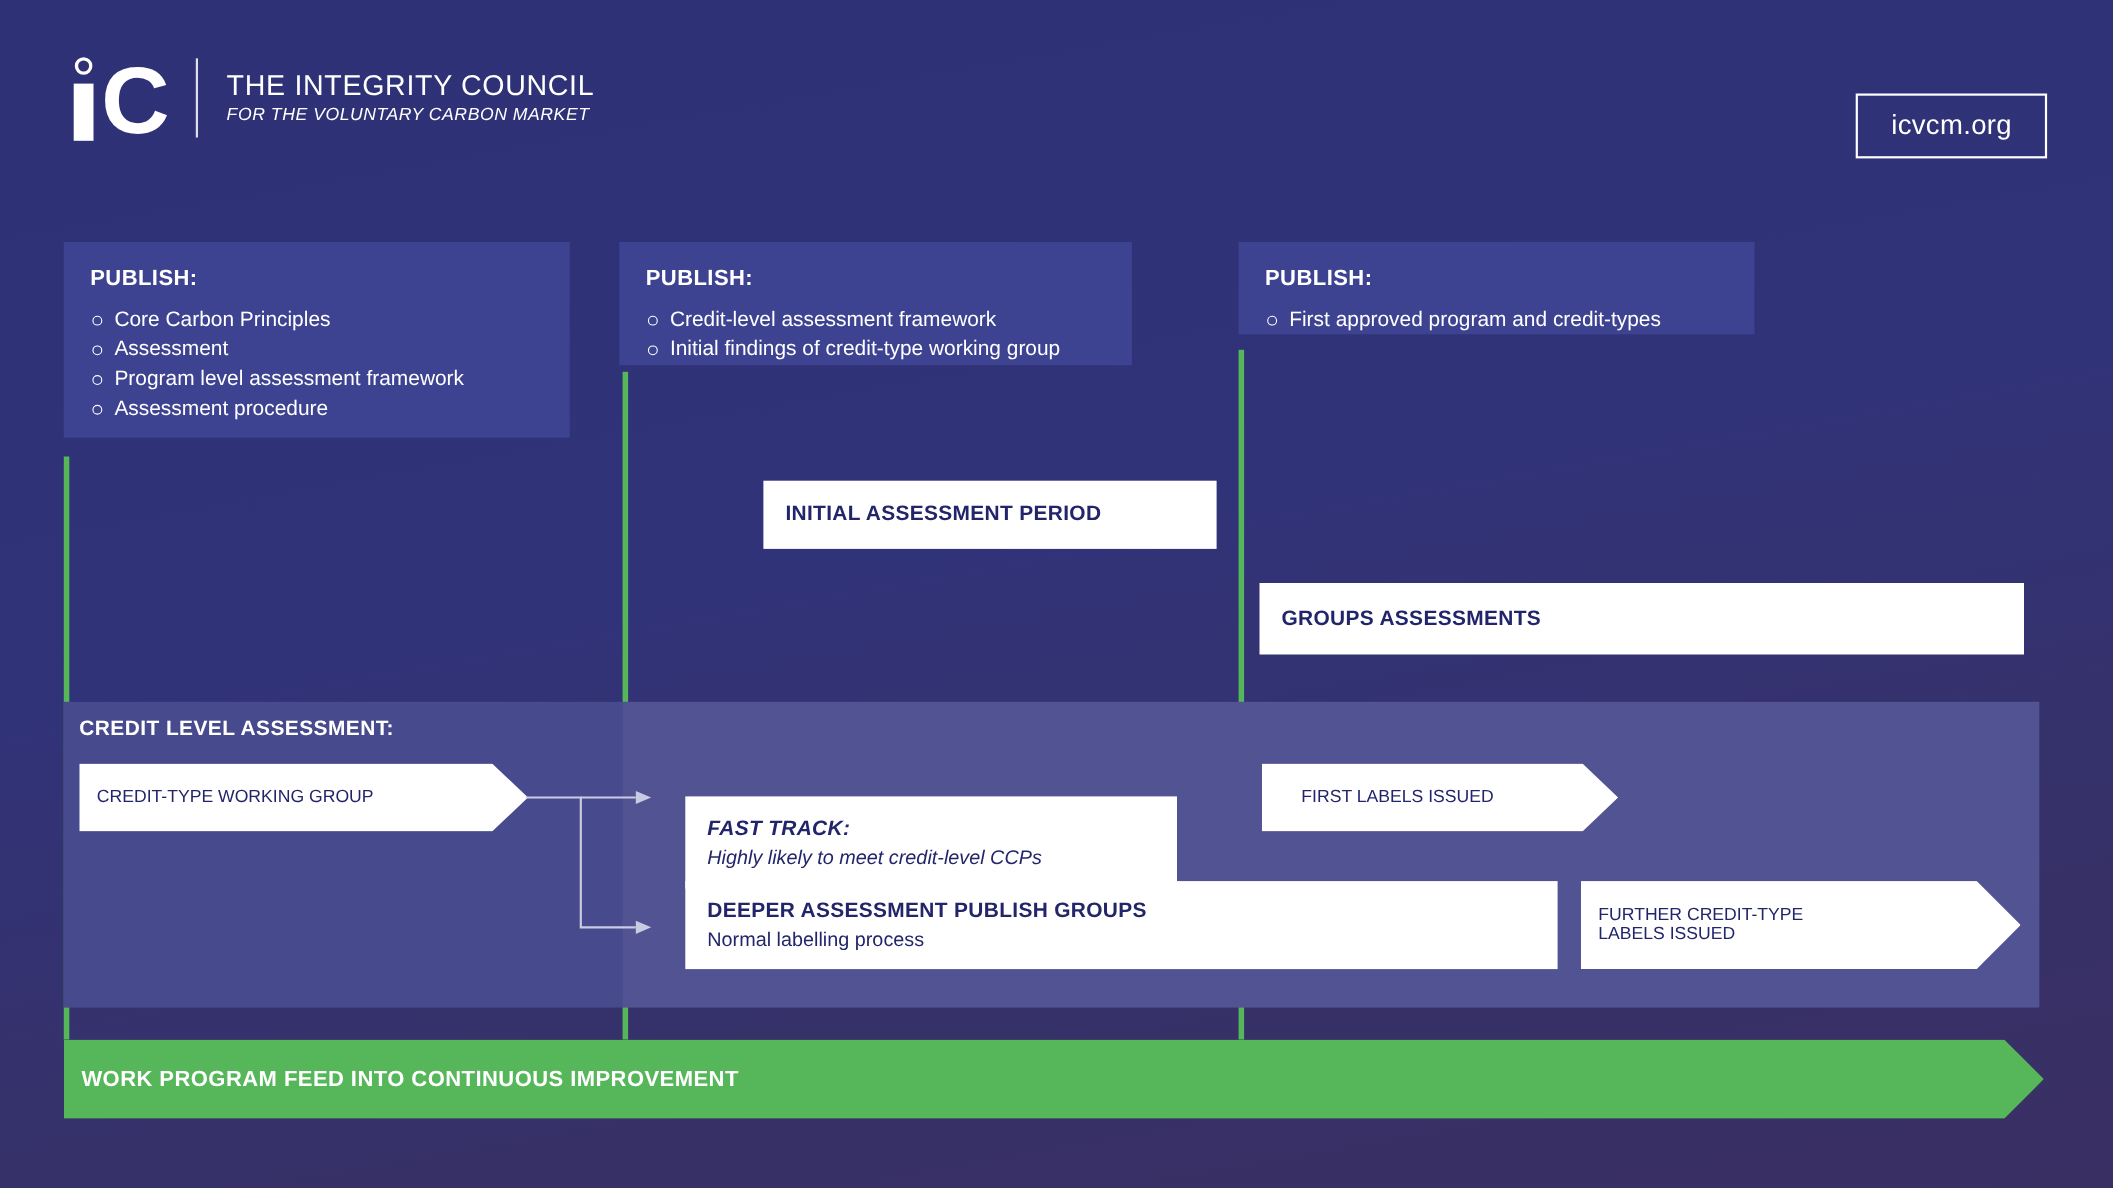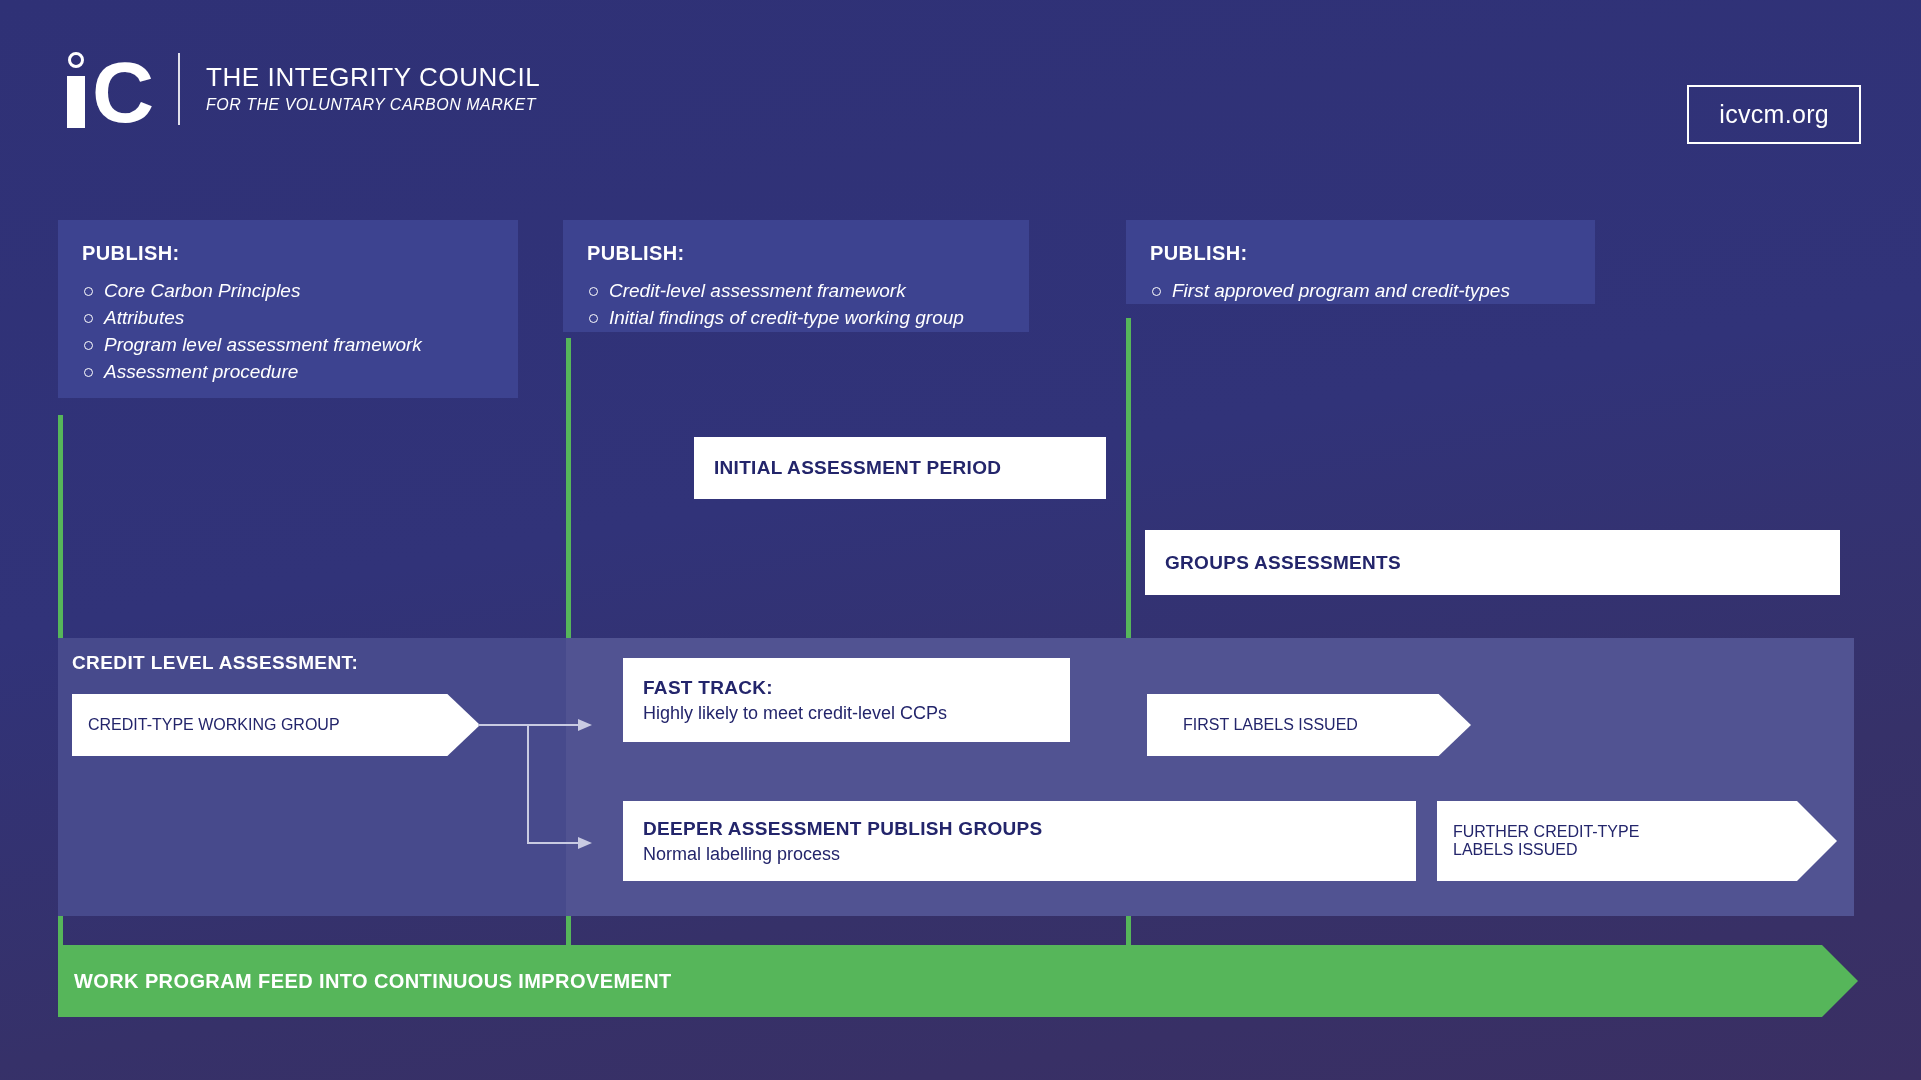--- a/index.html
+++ b/index.html
@@ -59,21 +59,21 @@
 
   
   .publish {
     position: absolute; background: #3d4390; color: #ffffff; padding: 22px 0 22px 0;
   }
   .publish .title {
     font-size: 20px; font-weight: 700; letter-spacing: .4px; padding: 0 24px 12px 24px;
   }
   .publish ul { list-style: none; padding: 0 24px; }
   .publish li {
-    font-size: 19px; line-height: 27px; position: relative; padding-left: 22px; font-style: italic;
+    font-size: 19px; line-height: 27px; position: relative; padding-left: 22px;
   }
   .publish li::before {
     content: ""; position: absolute; left: 2px; top: 10px;
     width: 7px; height: 7px; border: 1.5px solid #ffffff; border-radius: 50%;
   }
 
   
   .band {
     position: absolute; background: #474a8c;
   }
@@ -132,21 +132,21 @@
   </div>
 
   <div class="vline" style="left:58px; top:415px; height:530px;"></div>
   <div class="vline" style="left:566px; top:338px; height:607px;"></div>
   <div class="vline" style="left:1126px; top:318px; height:627px;"></div>
 
   <div class="publish" style="left:58px; top:220px; width:460px; height:178px;">
     <div class="title">PUBLISH:</div>
     <ul>
       <li>Core Carbon Principles</li>
-      <li>Attributes</li>
+      <li>Assessment</li>
       <li>Program level assessment framework</li>
       <li>Assessment procedure</li>
     </ul>
   </div>
 
   <div class="publish" style="left:563px; top:220px; width:466px; height:112px;">
     <div class="title">PUBLISH:</div>
     <ul>
       <li>Credit-level assessment framework</li>
       <li>Initial findings of credit-type working group</li>
@@ -179,21 +179,21 @@
     <div class="b-title">CREDIT-TYPE WORKING GROUP</div>
   </div>
 
   <svg class="connector" style="left:470px; top:680px; width:160px; height:180px;" width="160" height="180" viewBox="0 0 160 180">
     <path d="M8 45 L58 45 L58 163 L108 163" stroke="#c9cbe2" stroke-width="2" fill="none"></path>
     <path d="M58 45 L108 45" stroke="#c9cbe2" stroke-width="2" fill="none"></path>
     <polygon points="108,39 122,45 108,51" fill="#c9cbe2"></polygon>
     <polygon points="108,157 122,163 108,169" fill="#c9cbe2"></polygon>
   </svg>
 
-  <div class="wbox" style="left:623px; top:658px; width:447px; height:84px;">
+  <div class="wbox" style="left:623px; top:724px; width:447px; height:84px;font-style:italic;">
     <div class="b-title">FAST TRACK:</div>
     <div class="b-sub">Highly likely to meet credit-level CCPs</div>
   </div>
 
   <div class="wbox" style="left:623px; top:801px; width:793px; height:80px;">
     <div class="b-title">DEEPER ASSESSMENT PUBLISH GROUPS</div>
     <div class="b-sub">Normal labelling process</div>
   </div>
 
   <div class="arrowbox" style="left:1147px; top:694px; width:324px; height:62px;

